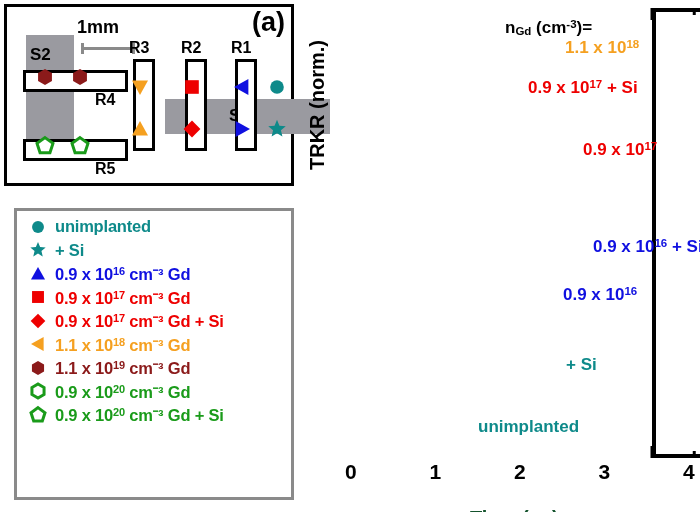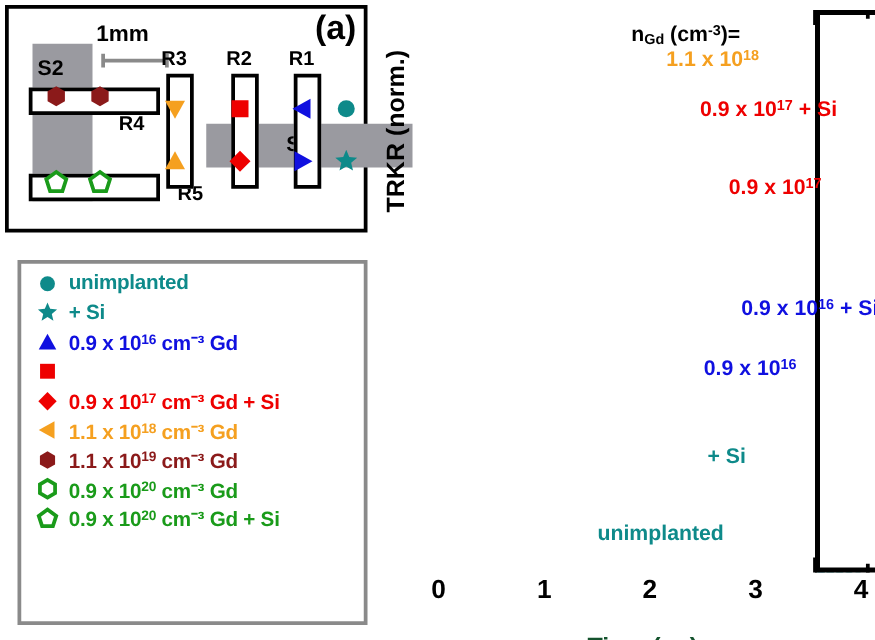--- a/index.html
+++ b/index.html
@@ -15,21 +15,21 @@
   #s2-block{left:19px;top:28px;width:48px;height:126px;}
   #s2-text{left:23px;top:38px;font-size:17px;font-weight:bold;color:#000;}
   #s1-block{left:158px;top:92px;width:165px;height:35px;}
   #s1-text{left:222px;top:99px;font-size:17px;font-weight:bold;color:#000;}
 
   .hbar{border:3px solid #000;background:#fff;box-sizing:border-box;}
   #r4-bar{left:16px;top:63px;width:105px;height:22px;}
   #r5-bar{left:16px;top:132px;width:105px;height:22px;}
   .rlabel{font-size:16px;font-weight:bold;color:#000;}
   #r4-lbl{left:88px;top:84px;}
-  #r5-lbl{left:88px;top:140px;margin-left:47px;}
+  #r5-lbl{left:88px;top:153px;}
 
   .vbar{border:3px solid #000;background:#fff;box-sizing:border-box;width:22px;height:92px;}
   #r3-bar{left:126px;top:52px;}
   #r2-bar{left:178px;top:52px;}
   #r1-bar{left:228px;top:52px;}
   #r3-lbl{left:122px;top:32px;}
   #r2-lbl{left:174px;top:32px;}
   #r1-lbl{left:224px;top:32px;}
 
   
@@ -119,20 +119,21 @@
     <div class="leg-row">
       <div class="leg-mk"><svg width="30" height="22">
           <polygon points="13,4 20,16.6 6,16.6" fill="#1010E0"></polygon>
         </svg></div>
       <div class="leg-txt" style="color: rgb(16, 16, 224);">0.9 x 10<sup>16</sup> cm⁻³ Gd</div>
     </div>
     <div class="leg-row">
       <div class="leg-mk"><svg width="30" height="22">
           <rect x="7.05" y="5.05" width="11.9" height="11.9" fill="#EE0000"></rect>
         </svg></div>
+      <div class="leg-txt" style="color: rgb(238, 0, 0);">0.9 x 10<sup>17</sup> cm⁻³ Gd</div>
     </div>
     <div class="leg-row">
       <div class="leg-mk"><svg width="30" height="22">
           <polygon points="13,3.6499999999999995 20.35,11 13,18.35 5.6499999999999995,11" fill="#EE0000"></polygon>
         </svg></div>
       <div class="leg-txt" style="color: rgb(238, 0, 0);">0.9 x 10<sup>17</sup> cm⁻³ Gd + Si</div>
     </div>
     <div class="leg-row">
       <div class="leg-mk"><svg width="30" height="22">
           <polygon points="6,11 18.6,4 18.6,18" fill="#F5A020"></polygon>
@@ -203,20 +204,20 @@
 <div class="abs" id="ylabel">TRKR (norm.)</div>
 <div class="abs" id="xlabel">Time (ns)</div>
 <div id="xticklabels">
     <div class="xtick-lbl" style="left: 345px;">0</div>
     <div class="xtick-lbl" style="left: 429.5px;">1</div>
     <div class="xtick-lbl" style="left: 514px;">2</div>
     <div class="xtick-lbl" style="left: 598.5px;">3</div>
     <div class="xtick-lbl" style="left: 683px;">4</div>
   </div>
 <div id="series-annotations">
-    <div class="ann" style="left: 560px; top: 78px; color: rgb(238, 0, 0);">0.9 x 10<sup>17</sup> + Si</div>
+    <div class="ann" style="left: 528px; top: 78px; color: rgb(238, 0, 0);">0.9 x 10<sup>17</sup> + Si</div>
     <div class="ann" style="left: 560px; top: 140px; color: rgb(238, 0, 0); margin-left: 23px;">0.9 x 10<sup>17</sup></div>
     <div class="ann" style="left: 563px; top: 237px; color: rgb(16, 16, 224); margin-left: 30px;">0.9 x 10<sup>16</sup> + Si</div>
     <div class="ann" style="left: 563px; top: 285px; color: rgb(16, 16, 224);">0.9 x 10<sup>16</sup></div>
     <div class="ann" style="left: 566px; top: 355px; color: rgb(14, 138, 138);">+ Si</div>
     <div class="ann" style="left: 478px; top: 417px; color: rgb(14, 138, 138);">unimplanted</div>
   </div>
-<div class="abs ann" id="ngd-header" style="left:505px;top:18px;color:#000;"><span>n<sub>Gd</sub> (cm<sup>-3</sup>)=</span><br><span style="color:#F5A020;display:inline-block;margin-left:28px;">1.1 x 10<sup>18</sup></span></div>
+<div class="abs ann" id="ngd-header" style="left:505px;top:18px;color:#000;"><span>n<sub>Gd</sub> (cm<sup>-3</sup>)=</span><br><span style="color:#F5A020;display:inline-block;margin-left:60px;">1.1 x 10<sup>18</sup></span></div>
 
 </body></html>

